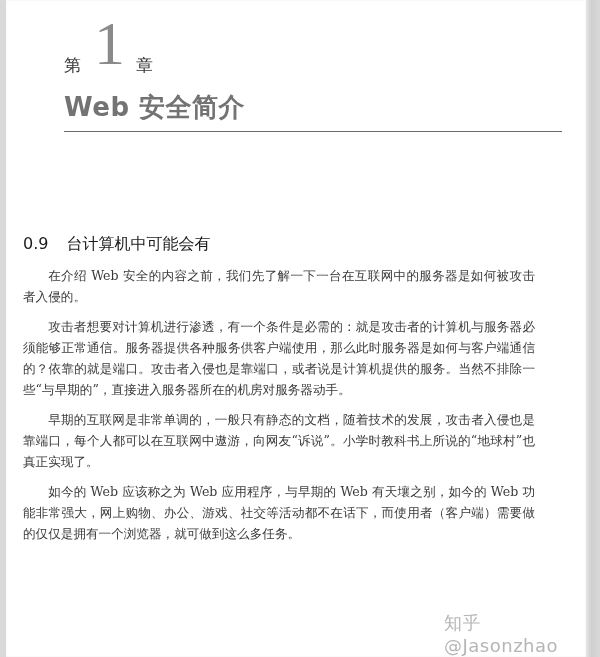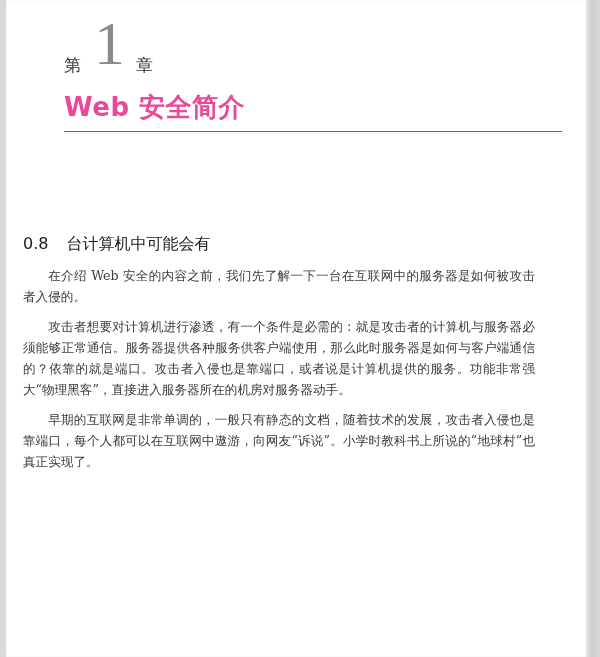--- a/index.html
+++ b/index.html
@@ -27,21 +27,21 @@
     }
     .ch-prefix { left: 0; }
     .ch-suffix { left: 72px; }
     .ch-num {
       position: absolute; left: 30px; top: 2px; font-size: 62px; line-height: 62px;
       color: #8a8a8a; font-family: "Liberation Serif", serif;
     }
     .chapter-title {
       position: absolute; left: 58px; top: 90px;
       font-family: "DejaVu Sans", sans-serif; font-weight: bold;
-      font-size: 26px; color: #ec4899; letter-spacing: 0.5px;
+      font-size: 26px; color: #737373; letter-spacing: 0.5px;
     }
     .title-rule {
       position: absolute; left: 58px; top: 131px; width: 498px; height: 1px;
       background: #6a6a6a;
     }
     .section-title {
       position: absolute; left: 17px; top: 234px;
       font-family: "DejaVu Sans", sans-serif; font-size: 16px; color: #1a1a1a;
     }
     .section-title .num { margin-right: 18px; }
@@ -63,24 +63,26 @@
 <div class="page">
   <div class="chapter-head">
     <span class="ch-word ch-prefix">第</span>
     <span class="ch-num">1</span>
     <span class="ch-word ch-suffix">章</span>
   </div>
   <div class="chapter-title">Web 安全简介</div>
   <div class="title-rule"></div>
 
   <div class="section-title">
-    <span class="num">0.8</span><span>台计算机中可能会有</span>
+    <span class="num">0.9</span><span>台计算机中可能会有</span>
   </div>
 
   <div class="body-text">
     <p>在介绍 Web 安全的内容之前，我们先了解一下一台在互联网中的服务器是如何被攻击者入侵的。</p>
-    <p>攻击者想要对计算机进行渗透，有一个条件是必需的：就是攻击者的计算机与服务器必须能够正常通信。服务器提供各种服务供客户端使用，那么此时服务器是如何与客户端通信的？依靠的就是端口。攻击者入侵也是靠端口，或者说是计算机提供的服务。功能非常强大“物理黑客”，直接进入服务器所在的机房对服务器动手。</p>
+    <p>攻击者想要对计算机进行渗透，有一个条件是必需的：就是攻击者的计算机与服务器必须能够正常通信。服务器提供各种服务供客户端使用，那么此时服务器是如何与客户端通信的？依靠的就是端口。攻击者入侵也是靠端口，或者说是计算机提供的服务。当然不排除一些“与早期的”，直接进入服务器所在的机房对服务器动手。</p>
     <p>早期的互联网是非常单调的，一般只有静态的文档，随着技术的发展，攻击者入侵也是靠端口，每个人都可以在互联网中遨游，向网友“诉说”。小学时教科书上所说的“地球村”也真正实现了。</p>
+    <p>如今的 Web 应该称之为 Web 应用程序，与早期的 Web 有天壤之别，如今的 Web 功能非常强大，网上购物、办公、游戏、社交等活动都不在话下，而使用者（客户端）需要做的仅仅是拥有一个浏览器，就可做到这么多任务。</p>
 
   </div>
 
+  <div class="watermark">知乎 @Jasonzhao</div>
 </div>
 <div class="right-edge"></div>
 
 </body></html>

